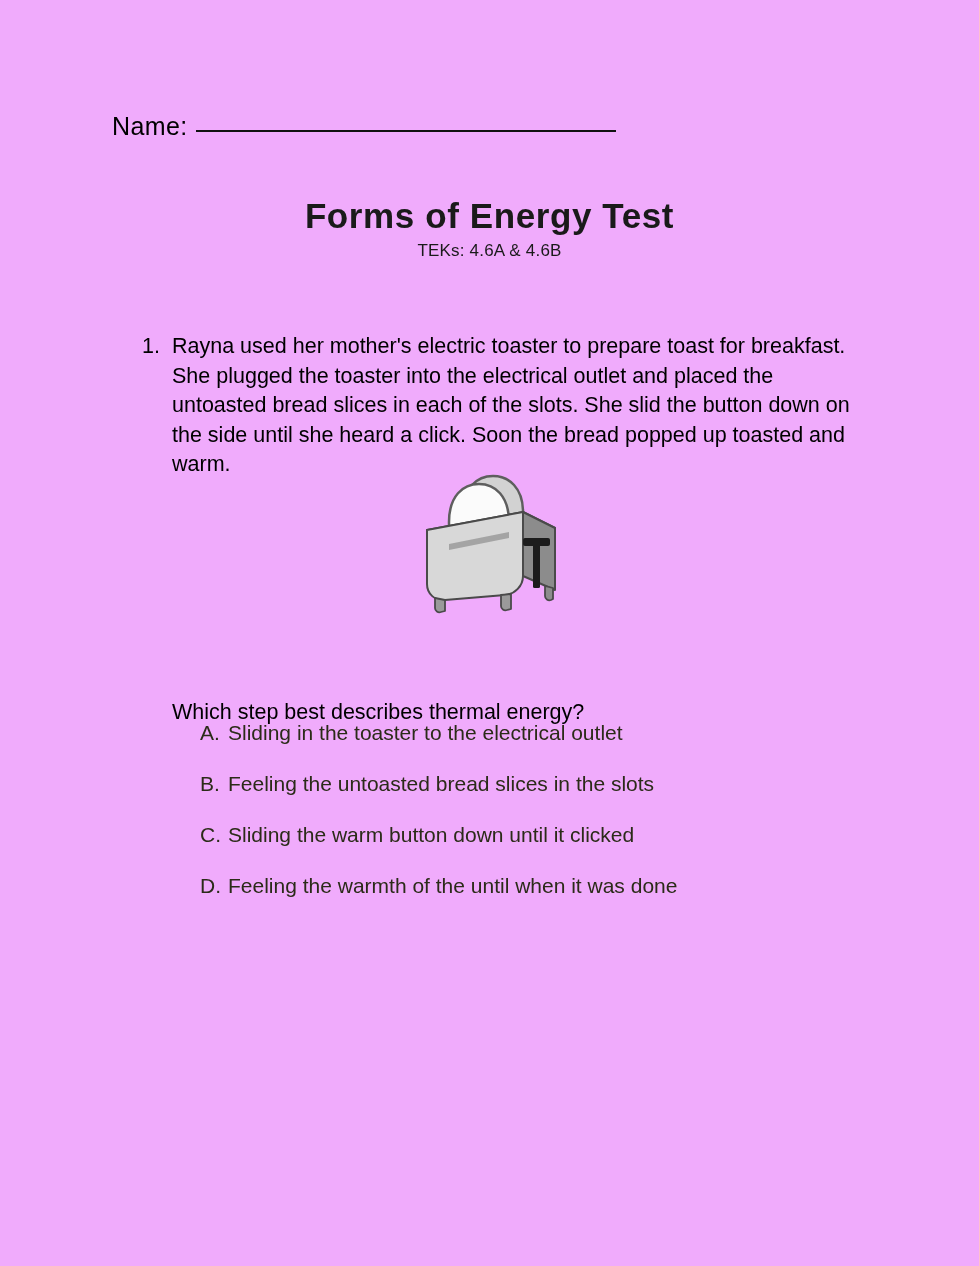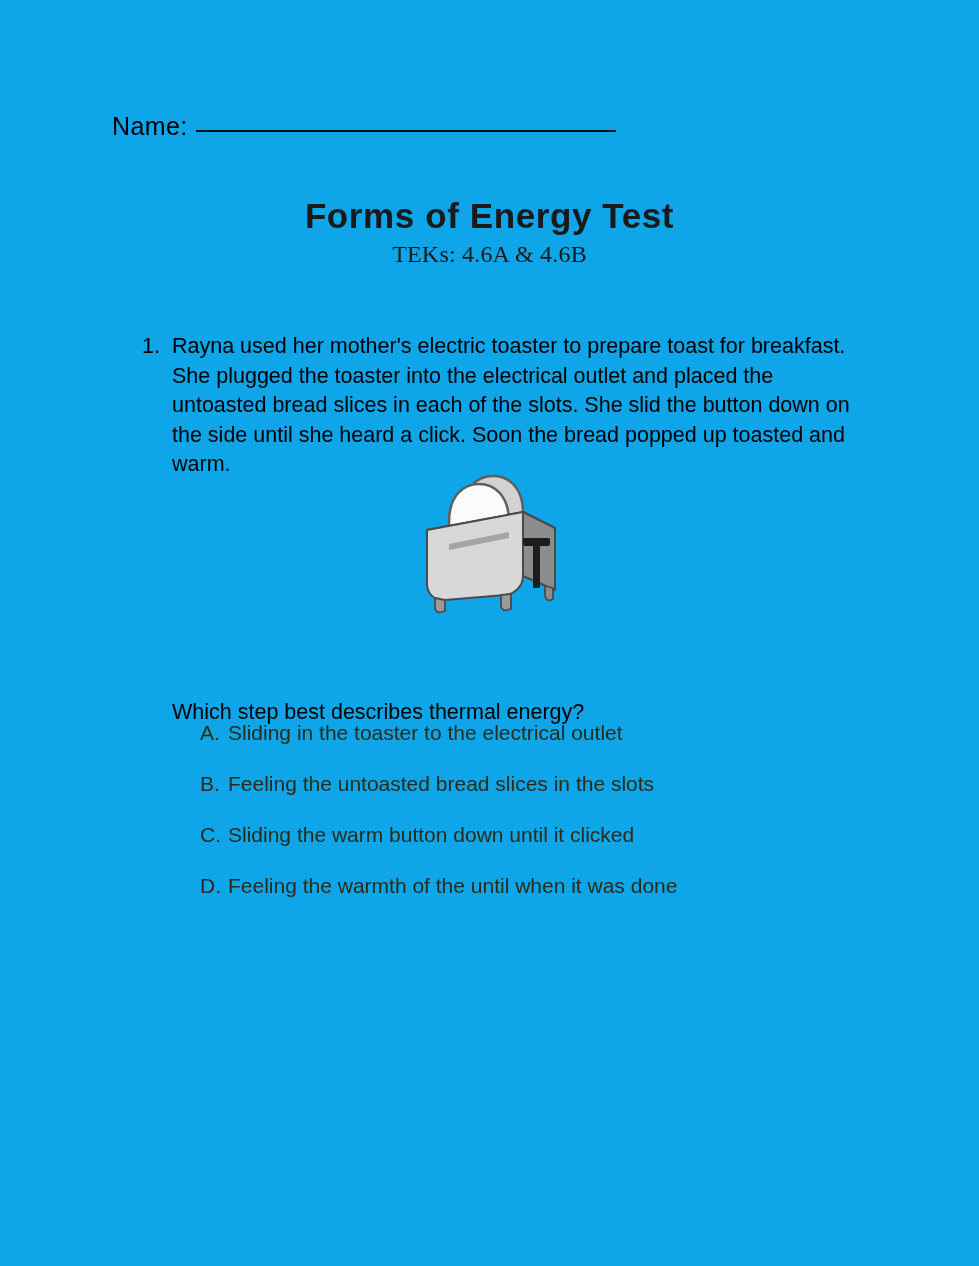--- a/index.html
+++ b/index.html
@@ -12,21 +12,21 @@
     height: 1266px;
     position: relative;
     overflow: hidden;
     font-family: "Liberation Sans", sans-serif;
     -webkit-font-smoothing: antialiased;
   }
 
   .page {
     position: absolute;
     inset: 0;
-    background: #0ea5e9;
+    background: #f0abfc;
   }
 
   
   .name-row {
     position: absolute;
     left: 112px;
     top: 112px;
     display: flex;
     align-items: baseline;
     white-space: nowrap;
@@ -58,22 +58,22 @@
   }
   .doc-title {
     font-family: "Liberation Sans", sans-serif;
     font-size: 35px;
     font-weight: 700;
     color: #1a1a1a;
     letter-spacing: 0.6px;
     line-height: 1.12;
   }
   .doc-subtitle {
-    font-family: Liberation Serif, serif;
-    font-size: 24px;
+    font-family: Liberation Sans, sans-serif;
+    font-size: 17px;
     font-weight: 400;
     color: #1a1a1a;
     letter-spacing: 0.2px;
     margin-top: 6px;
   }
 
   
   .question {
     position: absolute;
     left: 142px;

